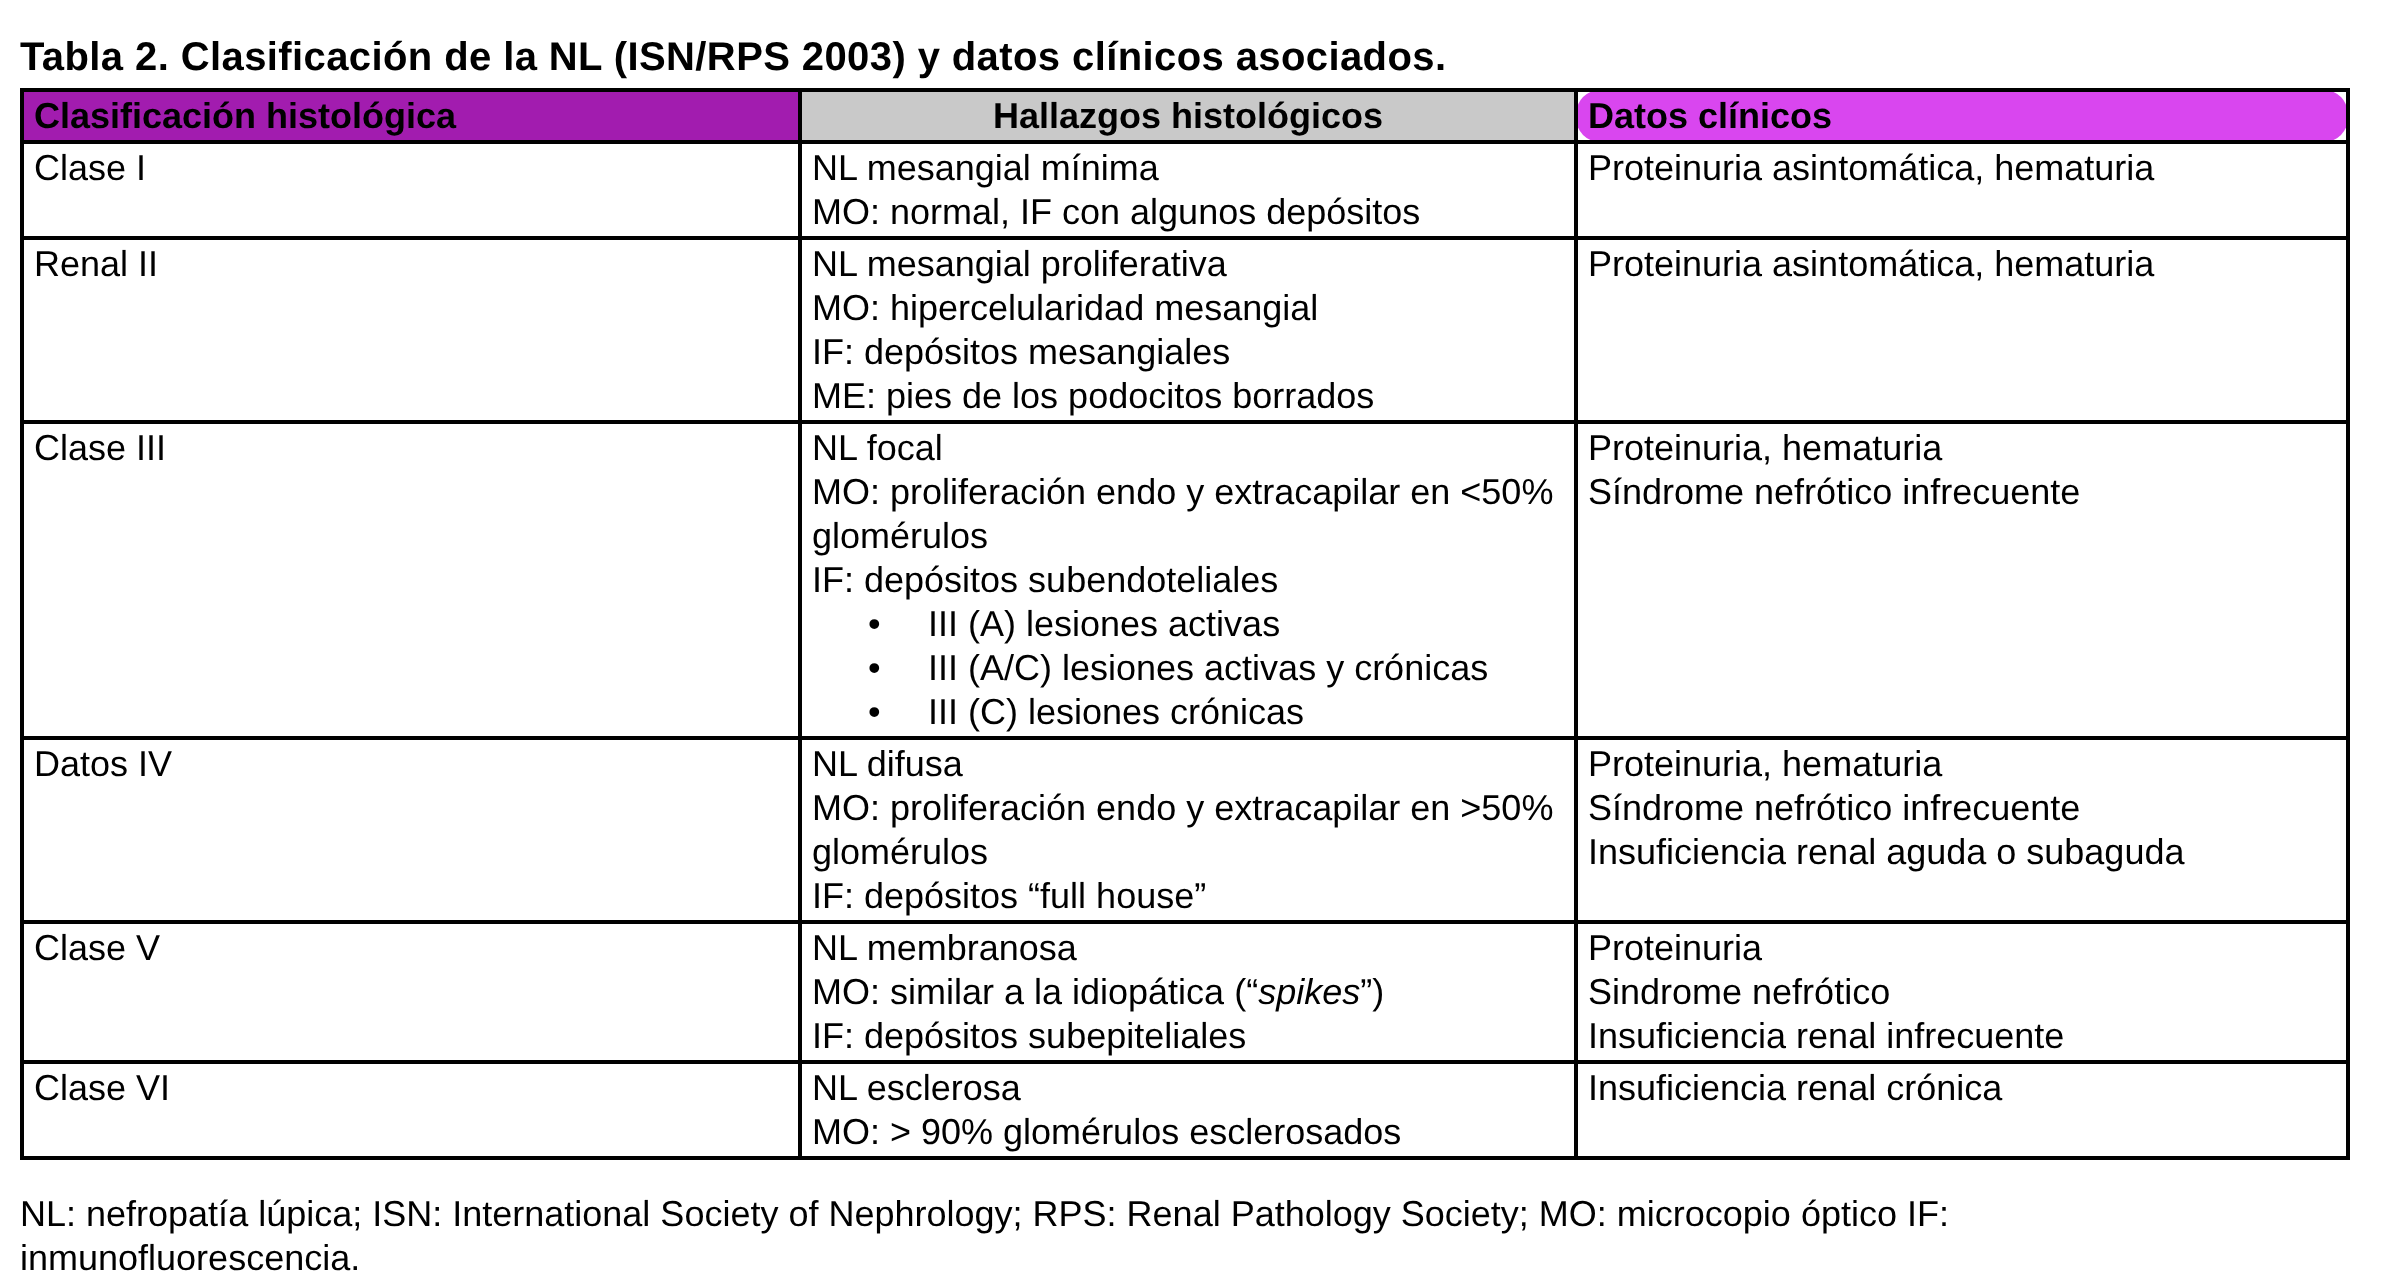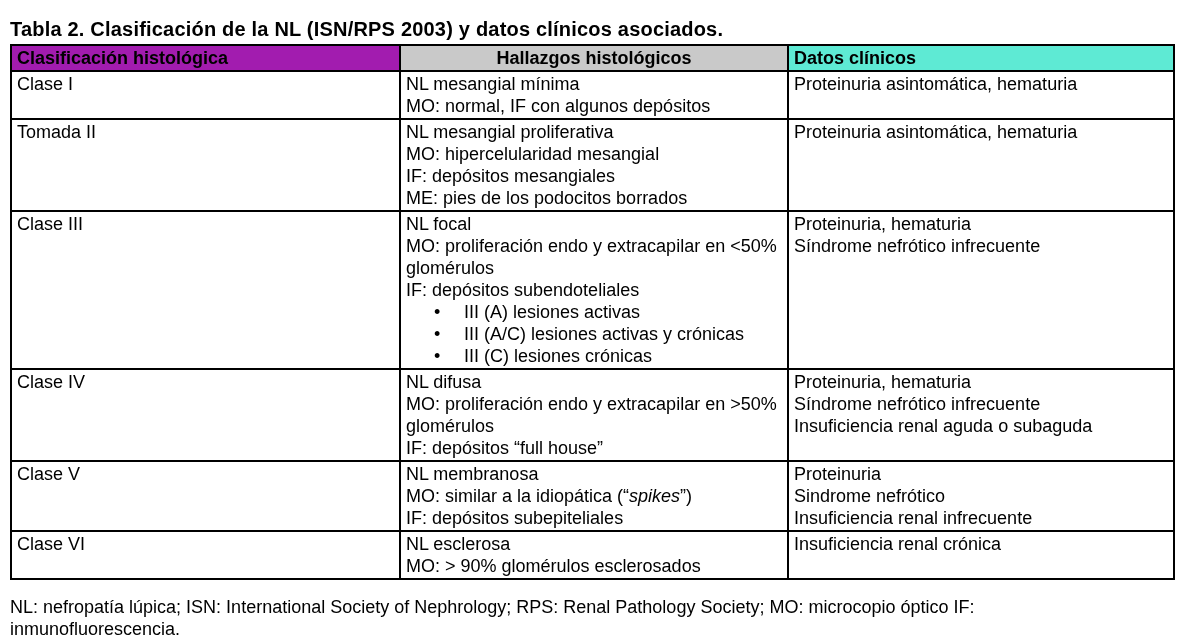--- a/index.html
+++ b/index.html
@@ -37,36 +37,36 @@
   <table class="classification">
     <colgroup>
       <col style="width:389px">
       <col style="width:388px">
       <col style="width:386px">
     </colgroup>
     <thead>
       <tr>
         <th style="background: #a21caf;">Clasificación histológica</th>
         <th style="background: rgb(201, 201, 201); text-align: center;">Hallazgos histológicos</th>
-        <th style="background: #5eead4;">Datos clínicos</th>
+        <th style="background: #d946ef; border-radius: 12px;">Datos clínicos</th>
       </tr>
     </thead>
     <tbody>
         <tr>
           <td>Clase I</td>
           <td>
             <div>NL mesangial mínima</div>
             <div>MO: normal, IF con algunos depósitos</div>
           </td>
           <td>
             <div>Proteinuria asintomática, hematuria</div>
           </td>
         </tr>
         <tr>
-          <td>Tomada II</td>
+          <td>Renal II</td>
           <td>
             <div>NL mesangial proliferativa</div>
             <div>MO: hipercelularidad mesangial</div>
             <div>IF: depósitos mesangiales</div>
             <div>ME: pies de los podocitos borrados</div>
           </td>
           <td>
             <div>Proteinuria asintomática, hematuria</div>
           </td>
         </tr>
@@ -79,21 +79,21 @@
             <div class="bullet-line"><span class="bullet-dot">•</span><span>III (A) lesiones activas</span></div>
             <div class="bullet-line"><span class="bullet-dot">•</span><span>III (A/C) lesiones activas y crónicas</span></div>
             <div class="bullet-line"><span class="bullet-dot">•</span><span>III (C) lesiones crónicas</span></div>
           </td>
           <td>
             <div>Proteinuria, hematuria</div>
             <div>Síndrome nefrótico infrecuente</div>
           </td>
         </tr>
         <tr>
-          <td>Clase IV</td>
+          <td>Datos IV</td>
           <td>
             <div>NL difusa</div>
             <div>MO: proliferación endo y extracapilar en &gt;50% glomérulos</div>
             <div>IF: depósitos “full house”</div>
           </td>
           <td>
             <div>Proteinuria, hematuria</div>
             <div>Síndrome nefrótico infrecuente</div>
             <div>Insuficiencia renal aguda o subaguda</div>
           </td>

